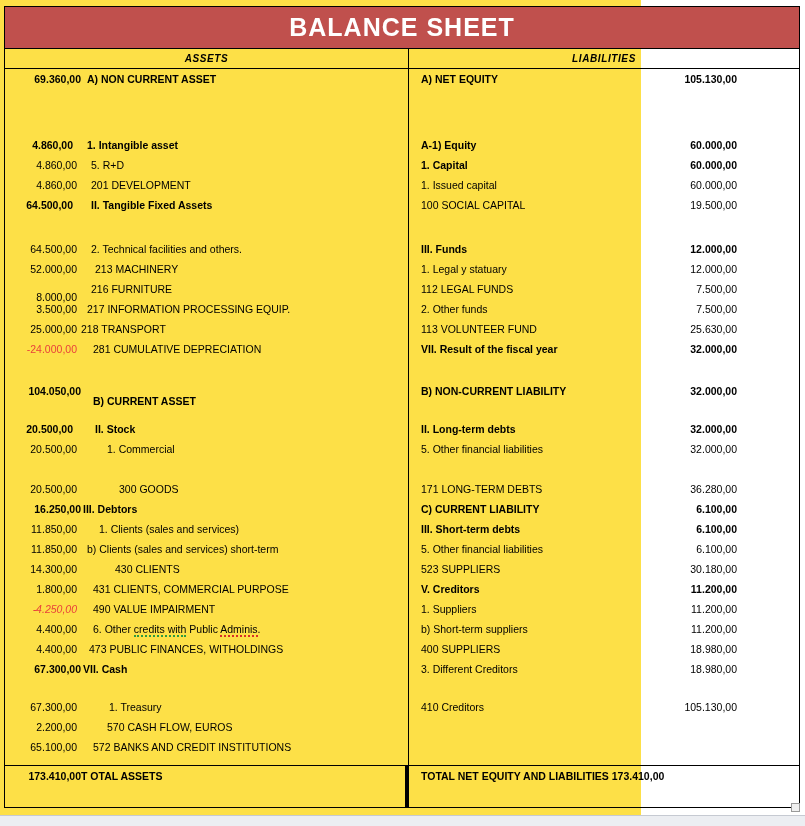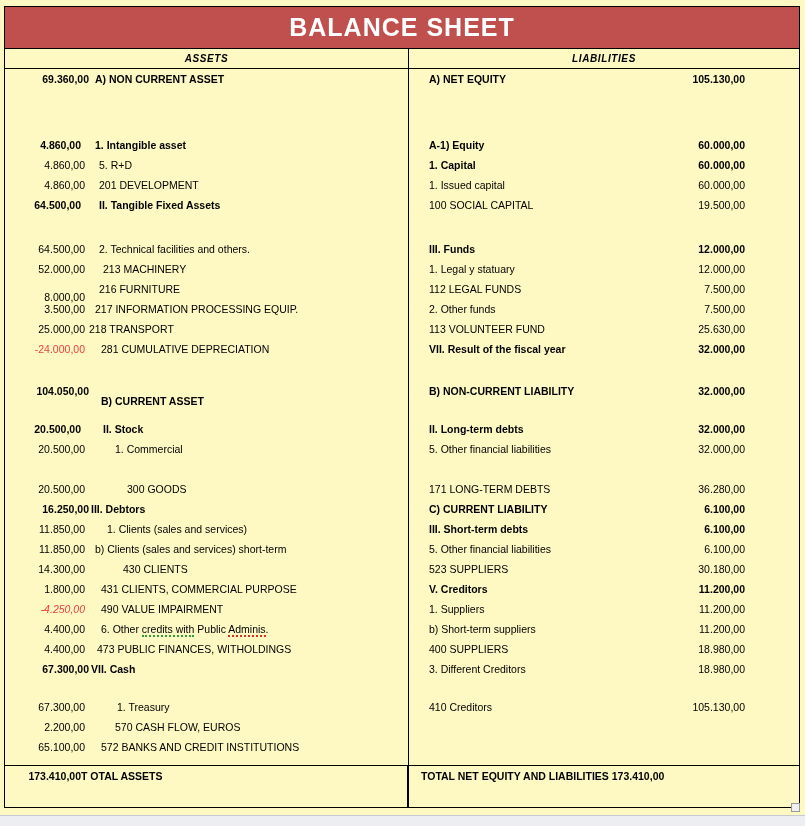--- a/index.html
+++ b/index.html
@@ -10,23 +10,23 @@
   body {
     width: 805px;
     height: 826px;
     font-family: "Liberation Sans", sans-serif;
     color: #000000;
     overflow: hidden;
   }
 
   #sheet {
     position: relative;
-    width: 805px;
+    width: 641px;
     height: 826px;
-    background: #fef9c3;
+    background: #fde047;
   }
 
   
   .title-bar {
     position: absolute;
     left: 4px;
     top: 6px;
     width: 796px;
     height: 43px;
     background: #C0504D;
@@ -86,21 +86,21 @@
   .col {
     position: relative;
     box-sizing: border-box;
     height: 100%;
   }
   .col.assets { width: 404px; border-right: 1px solid #000000; }
   .col.liab   { width: 390px; }
 
   .row {
     position: absolute;
-    left: 8px;
+    left: 0;
     width: 100%;
     height: 20px;
     display: flex;
     align-items: center;
     font-size: 10.5px;
     white-space: nowrap;
   }
 
   
   .amt-l {
@@ -148,21 +148,21 @@
     border-bottom: 1px solid #000000;
     display: flex;
   }
   .total-cell {
     box-sizing: border-box;
     font-size: 10.5px;
     font-weight: bold;
     padding-top: 4px;
     white-space: nowrap;
   }
-  .total-cell.left  { width: 404px; border-right: 2px solid #000000; }
+  .total-cell.left  { width: 404px; border-right: 4px solid #000000; }
   .total-cell.right { width: 390px; padding-left: 12px; }
   .total-amt-l {
     display: inline-block;
     width: 76px;
     text-align: right;
   }
 
   
   .resize-handle {
     position: absolute;

